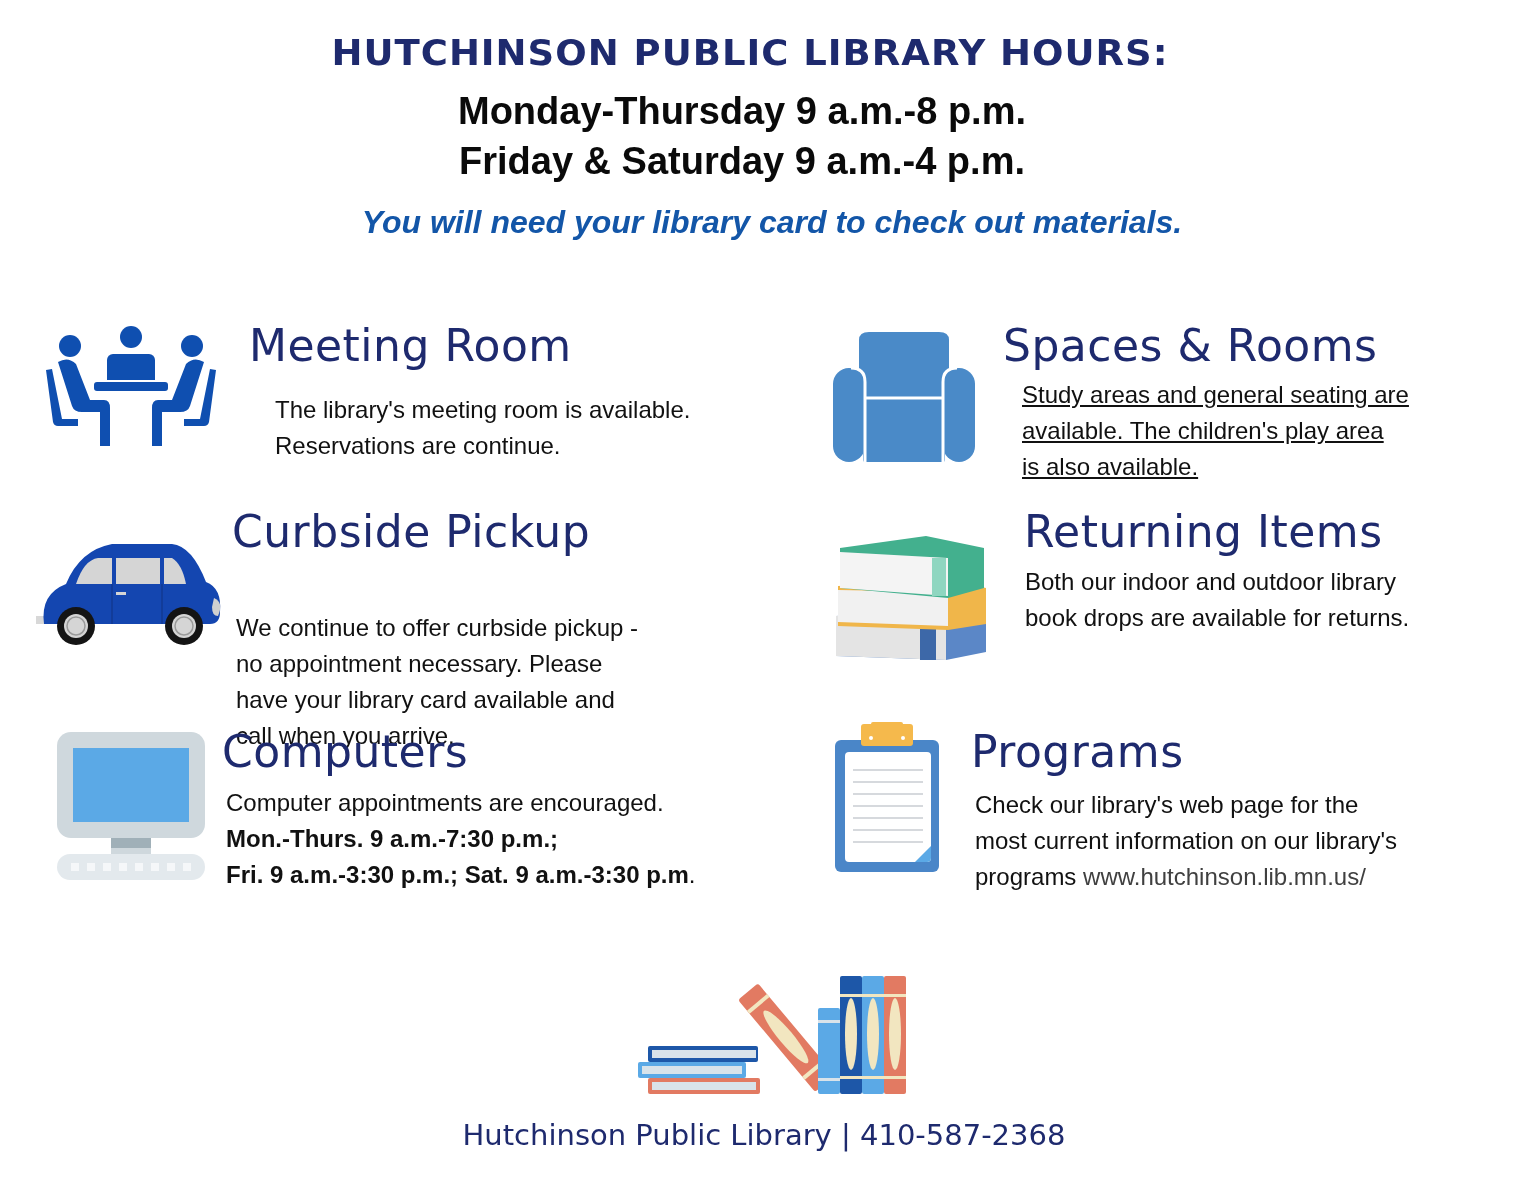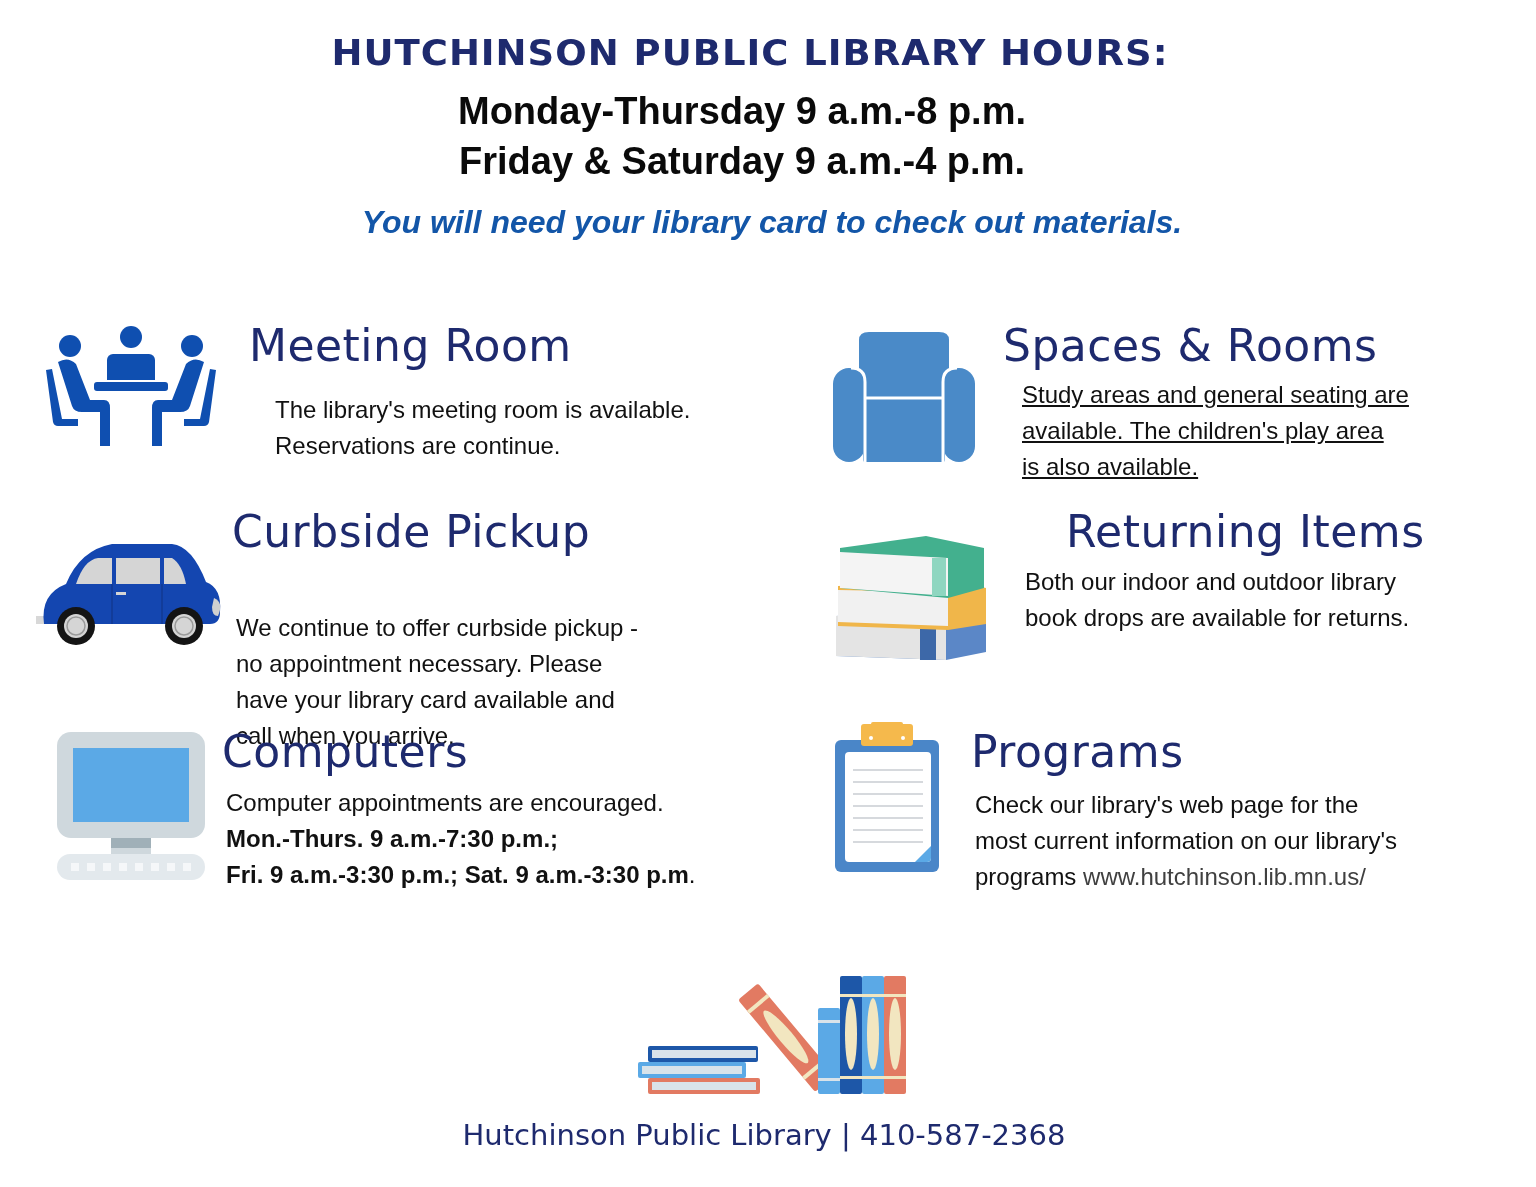--- a/index.html
+++ b/index.html
@@ -128,21 +128,21 @@
     <path d="M2 80 l110 0 v44 l-110 -4z" fill="#e4e4e4"></path>
     <rect x="86" y="78" width="16" height="46" fill="#3d68a8"></rect>
 
     <path d="M4 50 l112 -6 l36 8 v36 l-38 6 l-110 -4z" fill="#f0b64a"></path>
     <path d="M4 54 l110 2 v34 l-110 -4z" fill="#f1f1f1"></path>
 
     <path d="M6 12 l86 -12 l58 12 v40 l-36 10 l-108 -10z" fill="#43b08e"></path>
     <path d="M6 16 l108 6 v38 l-108 -8z" fill="#f4f4f4"></path>
     <rect x="98" y="22" width="14" height="38" fill="#8fd6c0"></rect>
   </svg>
-  <div class="abs sec-title" style="left:224px;top:6px;margin-left:42px;">Returning Items</div>
+  <div class="abs sec-title" style="left:224px;top:6px;">Returning Items</div>
   <div class="abs sec-body" style="left:225px;top:64px;">
     <div>Both our indoor and outdoor library</div>
     <div>book drops are available for returns.</div>
   </div>
 </div>
 
 <div class="abs" style="left:0;top:720px;width:780px;height:190px;">
   <svg class="abs" style="left:57px;top:12px;" width="148" height="148" viewBox="0 0 148 148">
     <rect x="0" y="0" width="148" height="106" rx="14" fill="#cfd8dd"></rect>
     <rect x="16" y="16" width="116" height="74" fill="#5ba9e6"></rect>

